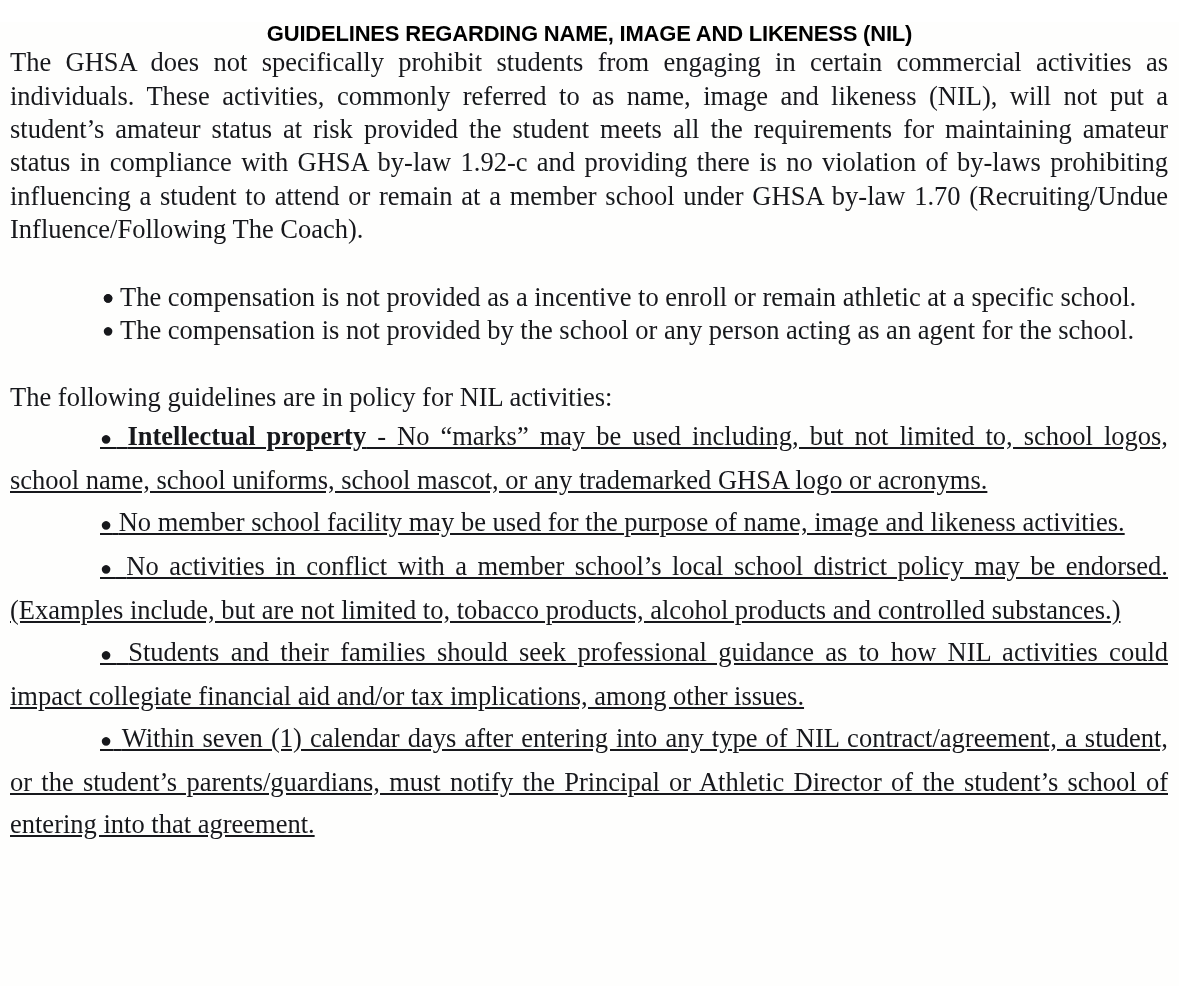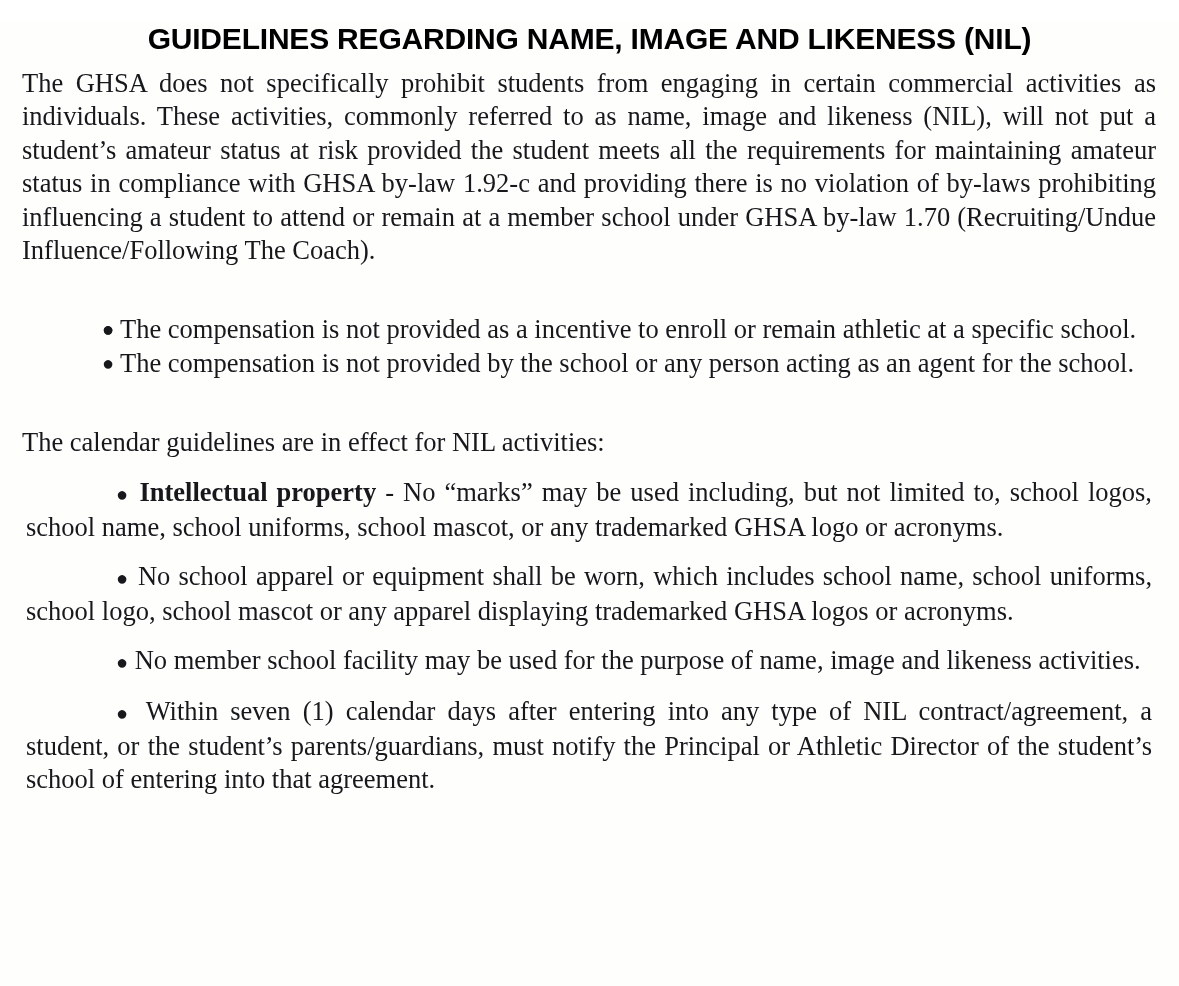--- a/index.html
+++ b/index.html
@@ -18,38 +18,38 @@
     position: relative;
     width: 1179px;
     height: 986px;
     background: #fefefd;
     box-sizing: border-box;
     padding: 0;
   }
   .doc-title {
     font-family: "Liberation Sans", "DejaVu Sans", sans-serif;
     font-weight: bold;
-    font-size: 30px;
+    font-size: 22px;
     letter-spacing: -0.2px;
     text-align: center;
     color: #000000;
     margin: 22px 0 0 0;
     padding: 0 14px;
     line-height: 1.1;
   }
   .body-block {
     padding: 0 11px 0 10px;
     box-sizing: border-box;
   }
   p.para {
     font-size: 26.5px;
     line-height: 33.4px;
     text-align: justify;
     text-justify: inter-word;
-    margin: 12px;
+    margin: 0;
     color: #17181c;
   }
   .gap-lg { height: 34px; }
 
   
   ul.bullets {
     list-style: none;
     margin: 0;
     padding: 0;
   }
@@ -66,25 +66,26 @@
     position: absolute;
     left: 92px;
     top: 0;
     font-size: 20px;
     line-height: 33.4px;
   }
 
   
   p.guide {
     font-size: 26.5px;
-    line-height: 33px;
-    margin: 16px;
+    line-height: 42px;
+    margin: 0;
     text-indent: 90px;
     text-align: justify;
     text-justify: inter-word;
+    text-decoration: underline;
   }
   p.guide .bul {
     font-size: 20px;
   }
   b.strong { font-weight: bold; }
 </style>
 </head>
 <body>
 
 <div class="page">
@@ -107,34 +108,37 @@
         <span>The compensation is not provided as a incentive to enroll or remain athletic at a specific school.</span>
       </li>
       <li>
         <span class="bul">●</span>
         <span>The compensation is not provided by the school or any person acting as an agent for the school.</span>
       </li>
     </ul>
 
     <div class="gap-lg"></div>
 
-    <p class="para">The calendar guidelines are in effect for NIL activities:</p>
+    <p class="para">The following guidelines are in policy for NIL activities:</p>
 
     <p class="guide">
       <span class="bul">●</span><span>&nbsp;</span><b class="strong">Intellectual property</b><span> - No “marks” may be used including, but not limited to, school logos, school name, school uniforms, school mascot, or any trademarked GHSA logo or acronyms.</span>
     </p>
 
-    <p class="guide">
-      <span class="bul">●</span><span>&nbsp;</span><span>No school apparel or equipment shall be worn, which includes school name, school uniforms, school logo, school mascot or any apparel displaying trademarked GHSA logos or acronyms.</span>
-    </p>
 
     <p class="guide">
       <span class="bul">●</span><span>&nbsp;</span><span>No member school facility may be used for the purpose of name, image and likeness activities.</span>
     </p>
 
+    <p class="guide">
+      <span class="bul">●</span><span>&nbsp;</span><span>No activities in conflict with a member school’s local school district policy may be endorsed. (Examples include, but are not limited to, tobacco products, alcohol products and controlled substances.)</span>
+    </p>
 
+    <p class="guide">
+      <span class="bul">●</span><span>&nbsp;</span><span>Students and their families should seek professional guidance as to how NIL activities could impact collegiate financial aid and/or tax implications, among other issues.</span>
+    </p>
 
     <p class="guide">
       <span class="bul">●</span><span>&nbsp;</span><span>Within seven (1) calendar days after entering into any type of NIL contract/agreement, a student, or the student’s parents/guardians, must notify the Principal or Athletic Director of the student’s school of entering into that agreement.</span>
     </p>
 
   </div>
 </div>
 
 </body></html>

